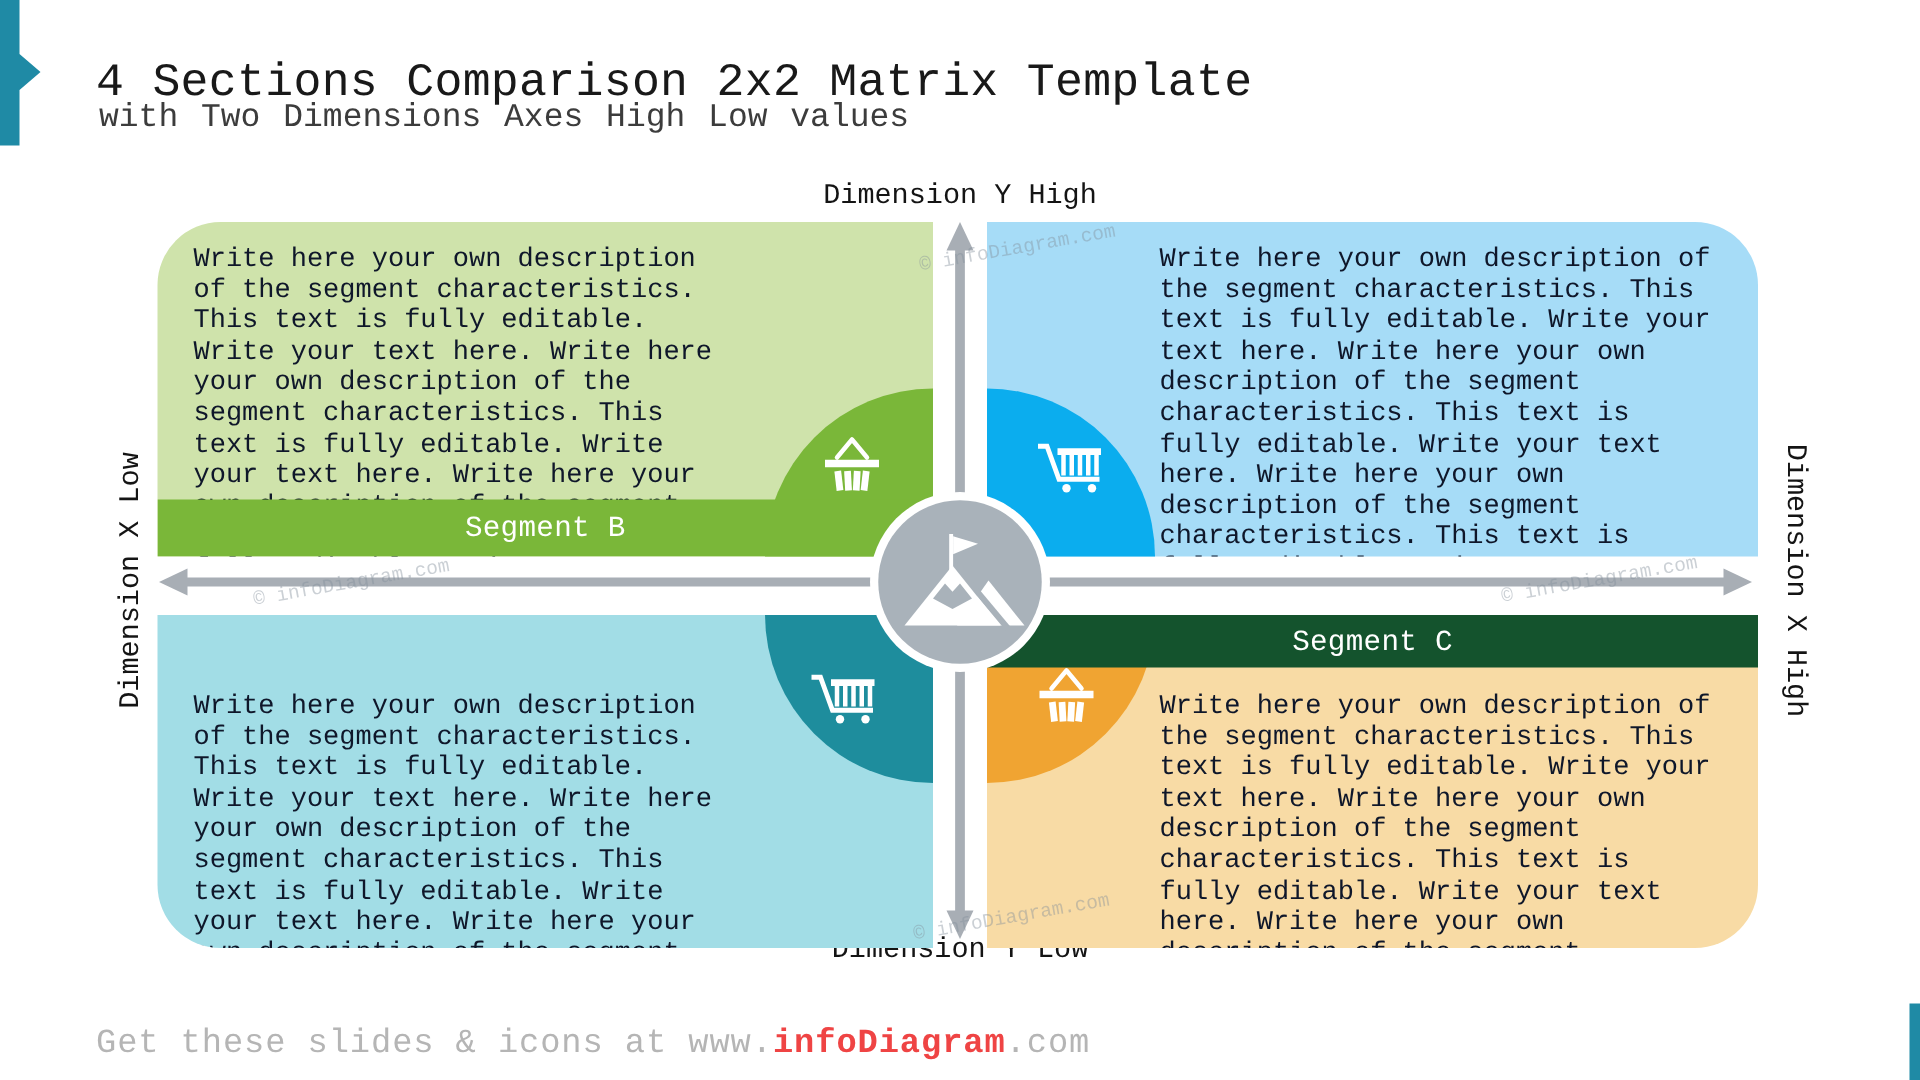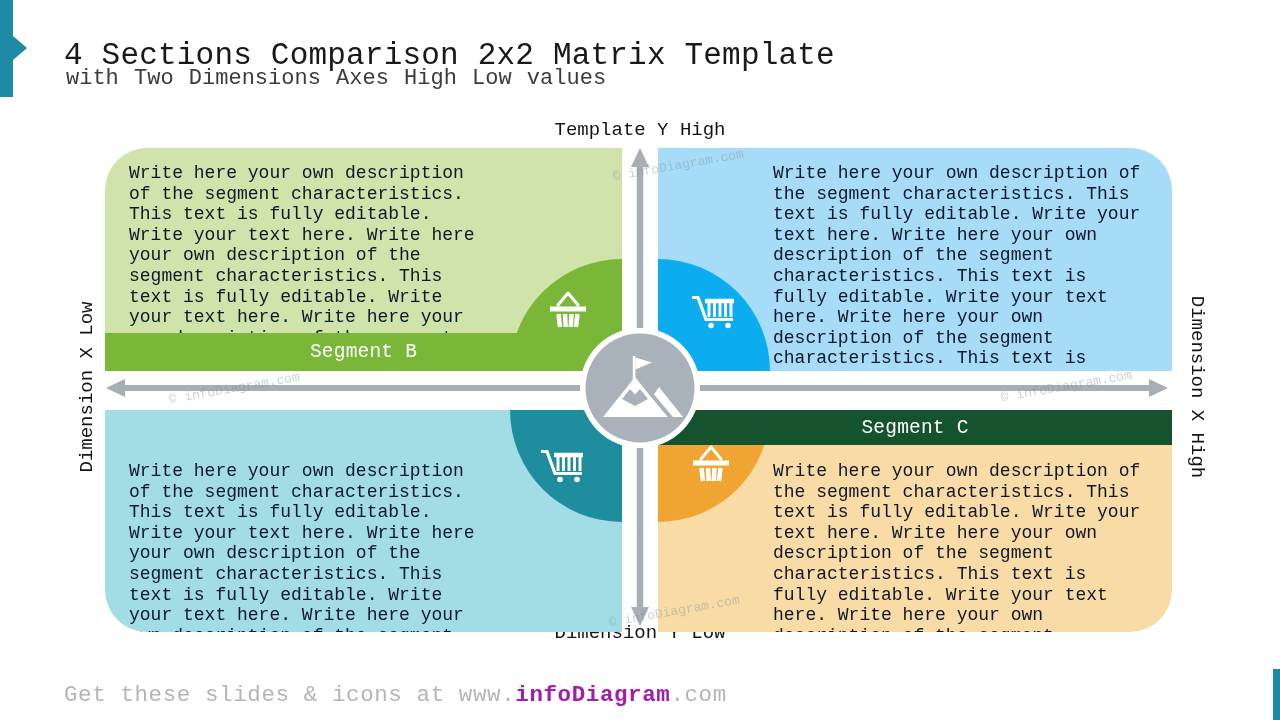--- a/index.html
+++ b/index.html
@@ -47,36 +47,36 @@
   
   .axes-overlay{position:absolute;left:0;top:0;pointer-events:none;}
   
   .watermark{position:absolute;font-size:13px;color:rgba(130,142,155,.42);white-space:nowrap;transform:rotate(-10deg);pointer-events:none;}
   .wm-left{left:168px;top:381px;}
   .wm-right{left:1000px;top:379px;}
   .wm-top{left:612px;top:158px;}
   .wm-bottom{left:608px;top:604px;}
   
   .footer{position:absolute;left:64px;top:682px;font-size:22.5px;color:#b5b5b5;letter-spacing:.6px;}
-  .footer b{color:#a21caf;margin-top:14px;}
+  .footer b{color:#ef4444;margin-top:14px;}
   .corner-bar{position:absolute;right:0;top:669px;width:7px;height:51px;background:#1f8aa5;}
 </style>
 </head>
 <body>
 
 <div class="slide">
 
   <svg class="accent-svg" width="28" height="98" viewBox="0 0 28 98">
     <polygon points="0,0 13,0 13,36 27,48 13,60 13,97 0,97" fill="#1f8aa5"></polygon>
   </svg>
 
   <h1 class="title">4 Sections Comparison 2x2 Matrix Template</h1>
   <div class="subtitle">with Two Dimensions Axes High Low values</div>
 
-  <div class="axis-label axis-top">Template Y High</div>
+  <div class="axis-label axis-top">Dimension Y High</div>
   <div class="axis-label axis-bottom">Dimension Y Low</div>
   <div class="axis-label axis-left">Dimension X Low</div>
   <div class="axis-label axis-right">Dimension X High</div>
 
   <div class="quad quad-tl">
     <div class="disc"></div>
     <p class="desc">Write here your own description of the segment characteristics. This text is fully editable. Write your text here. Write here your own description of the segment characteristics. This text is fully editable. Write your text here. Write here your own description of the segment characteristics. This text is fully editable. Write your text here.</p>
     <svg class="q-icon" width="44" height="40" viewBox="0 0 44 40">
       <path d="M12 15 L22 3 L32 15" fill="none" stroke="#fff" stroke-width="3" stroke-linejoin="round" stroke-linecap="round"></path>
       <line x1="4" y1="19" x2="40" y2="19" stroke="#fff" stroke-width="5"></line>

